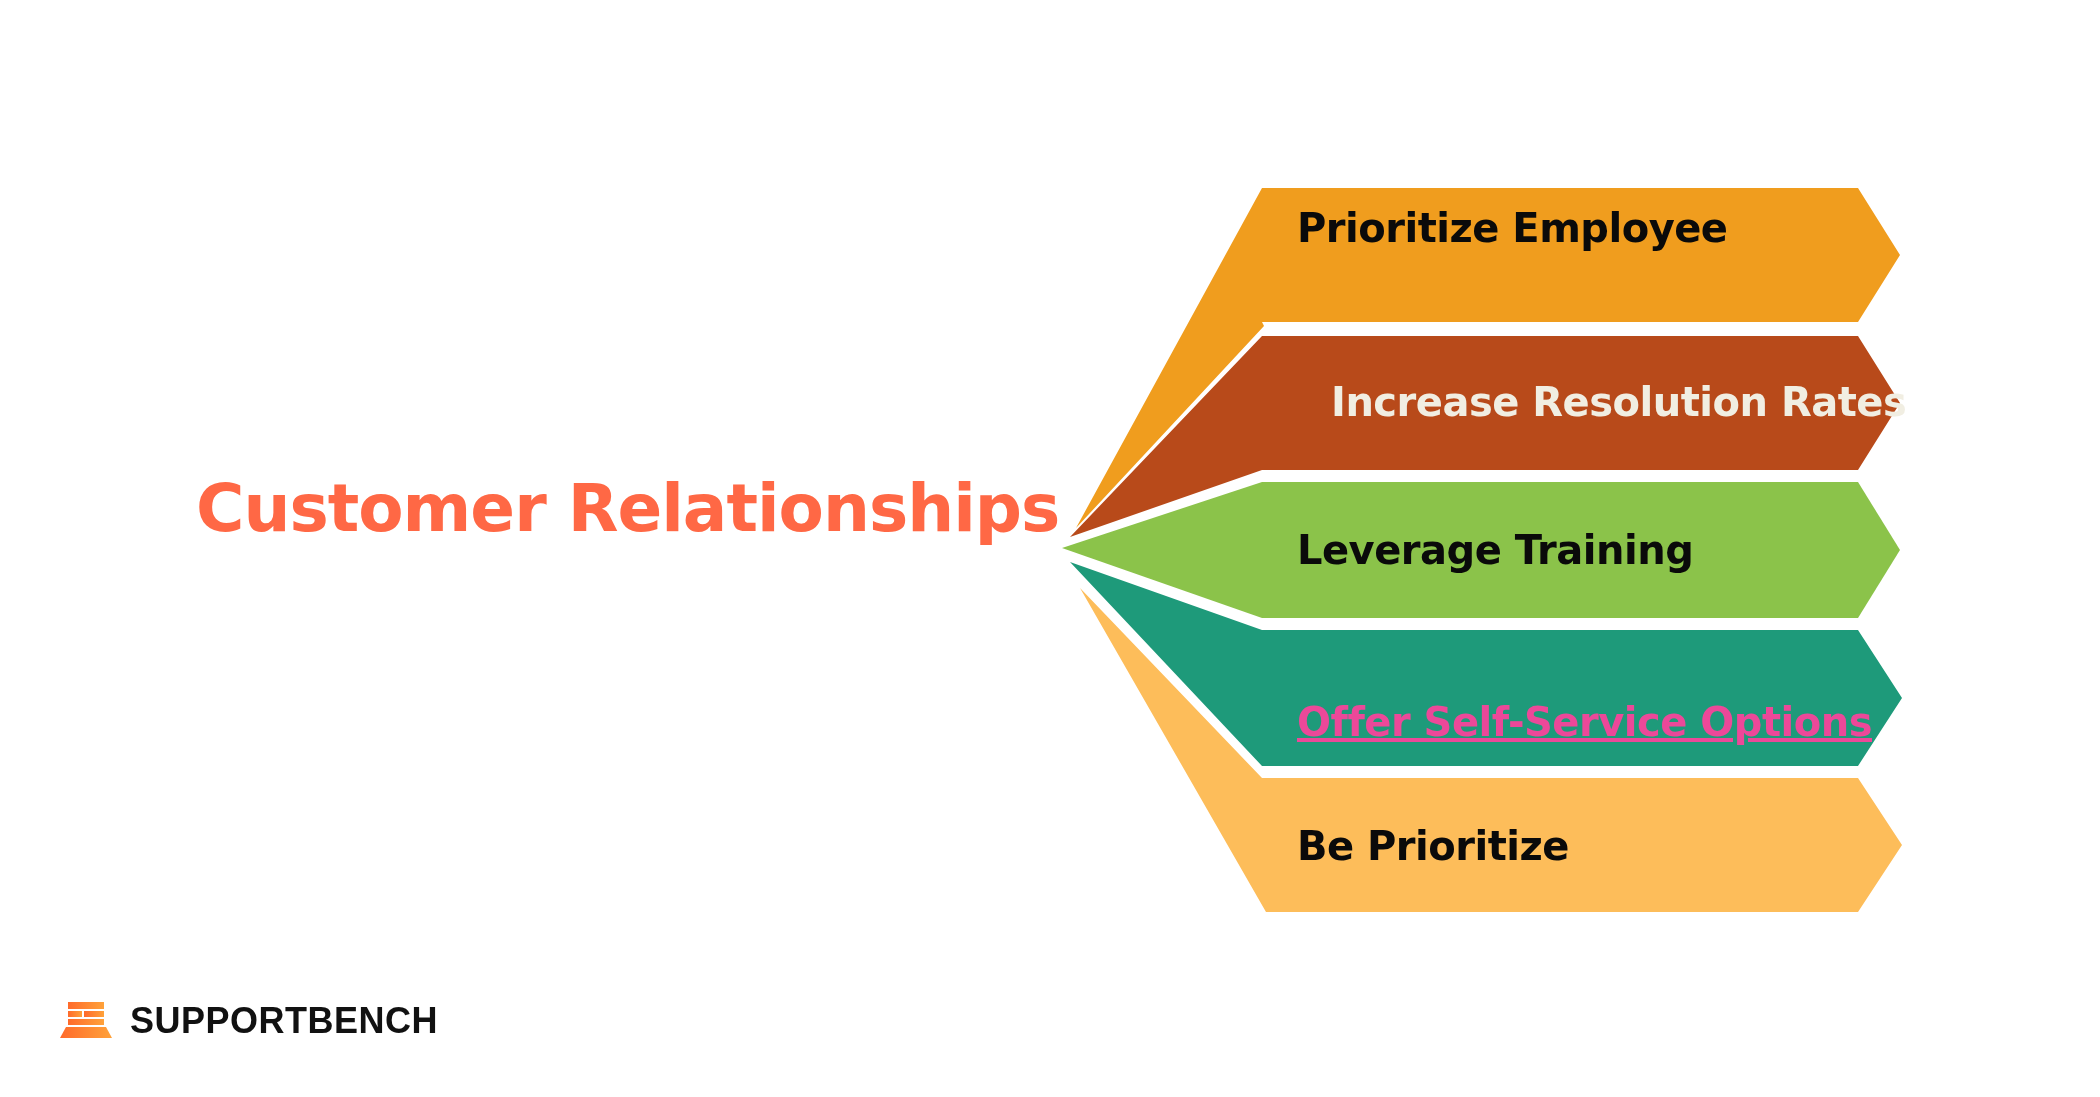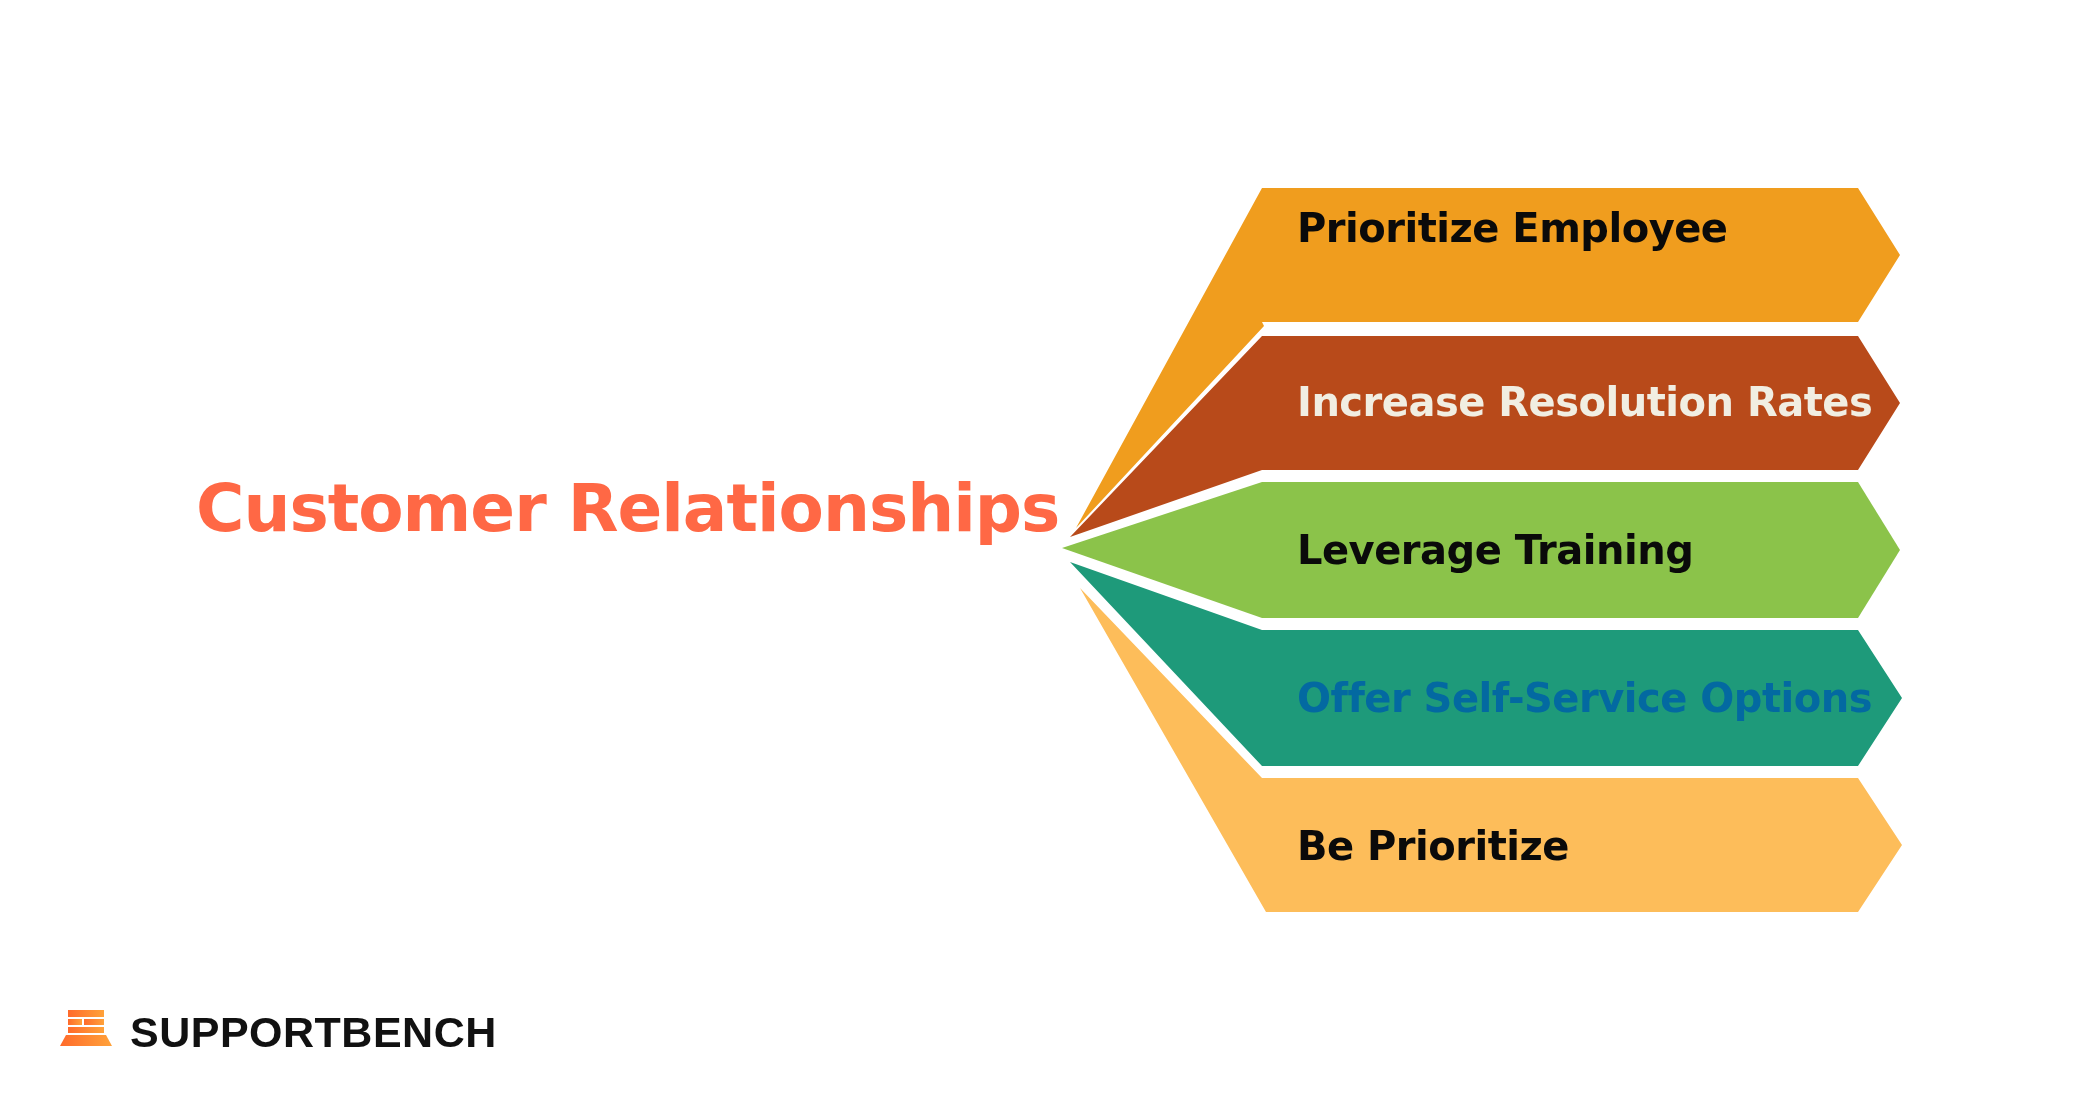--- a/index.html
+++ b/index.html
@@ -3,21 +3,21 @@
 <meta charset="utf-8">
 <style>
   html, body { margin: 0; padding: 0; background: #ffffff; }
   body { width: 2100px; height: 1097px; position: relative; overflow: hidden; font-family: "Liberation Sans", sans-serif; }
   .title { position: absolute; left: 196px; top: 462px; font-family: "DejaVu Sans", sans-serif; font-weight: bold; font-size: 66px; line-height: 94px; color: #FF6845; letter-spacing: -1px; }
   .title div { white-space: nowrap; }
   svg.arrows { position: absolute; left: 0; top: 0; }
   .label { position: absolute; left: 1297px; font-family: "DejaVu Sans", sans-serif; font-weight: bold; font-size: 40px; line-height: 57px; white-space: nowrap; letter-spacing: -0.5px; }
   .logo { position: absolute; left: 60px; top: 1000px; display: flex; align-items: center; }
   .logo .mark { width: 52px; height: 38px; margin-right: 18px; }
-  .logo .brand { font-family: "Liberation Sans", sans-serif; font-weight: bold; font-size: 43px; color: #111111; letter-spacing: 0.5px; margin-top: 8px; }
+  .logo .brand { font-family: "Liberation Sans", sans-serif; font-weight: bold; font-size: 36px; color: #111111; letter-spacing: 0.5px; }
 </style>
 </head>
 <body>
 
 <div class="title">
   <div>Customer Relationships</div>
 </div>
 
 <svg class="arrows" width="2100" height="1097" viewBox="0 0 2100 1097">
 
@@ -28,23 +28,23 @@
   <polygon points="1262,482 1858,482 1900,550 1858,618 1262,618 1062,548" fill="#8BC34A"></polygon>
 
   <polygon points="1070,562 1262,630 1858,630 1902,698 1858,766 1262,766" fill="#1E9A7A"></polygon>
 
   <polygon points="1080,588 1262,778 1858,778 1902,845 1858,912 1266,912" fill="#FDBD5A"></polygon>
 </svg>
 
 <div class="label" style="top:200px; color:#0A0A0A;">
   <div>Prioritize Employee</div>
 </div>
-<div class="label" style="top:374px; color:#F1EEE2;">Increase Resolution Rates</div>
+<div class="label" style="top:374px; color:#F1EEE2;margin-left:34px;">Increase Resolution Rates</div>
 <div class="label" style="top:522px; color:#0A0A0A;">Leverage Training</div>
-<div class="label" style="top:670px; color:#0369a1;">Offer Self-Service Options</div>
+<div class="label" style="top:694px; color:#ec4899;text-decoration:underline;">Offer Self-Service Options</div>
 <div class="label" style="top:818px; color:#0A0A0A;">Be Prioritize</div>
 
 <div class="logo">
   <svg class="mark" viewBox="0 0 52 38">
     <defs>
       <linearGradient id="lg" x1="0" y1="0" x2="1" y2="0">
         <stop offset="0" stop-color="#FF6A2B"></stop>
         <stop offset="1" stop-color="#FFA23A"></stop>
       </linearGradient>
     </defs>

